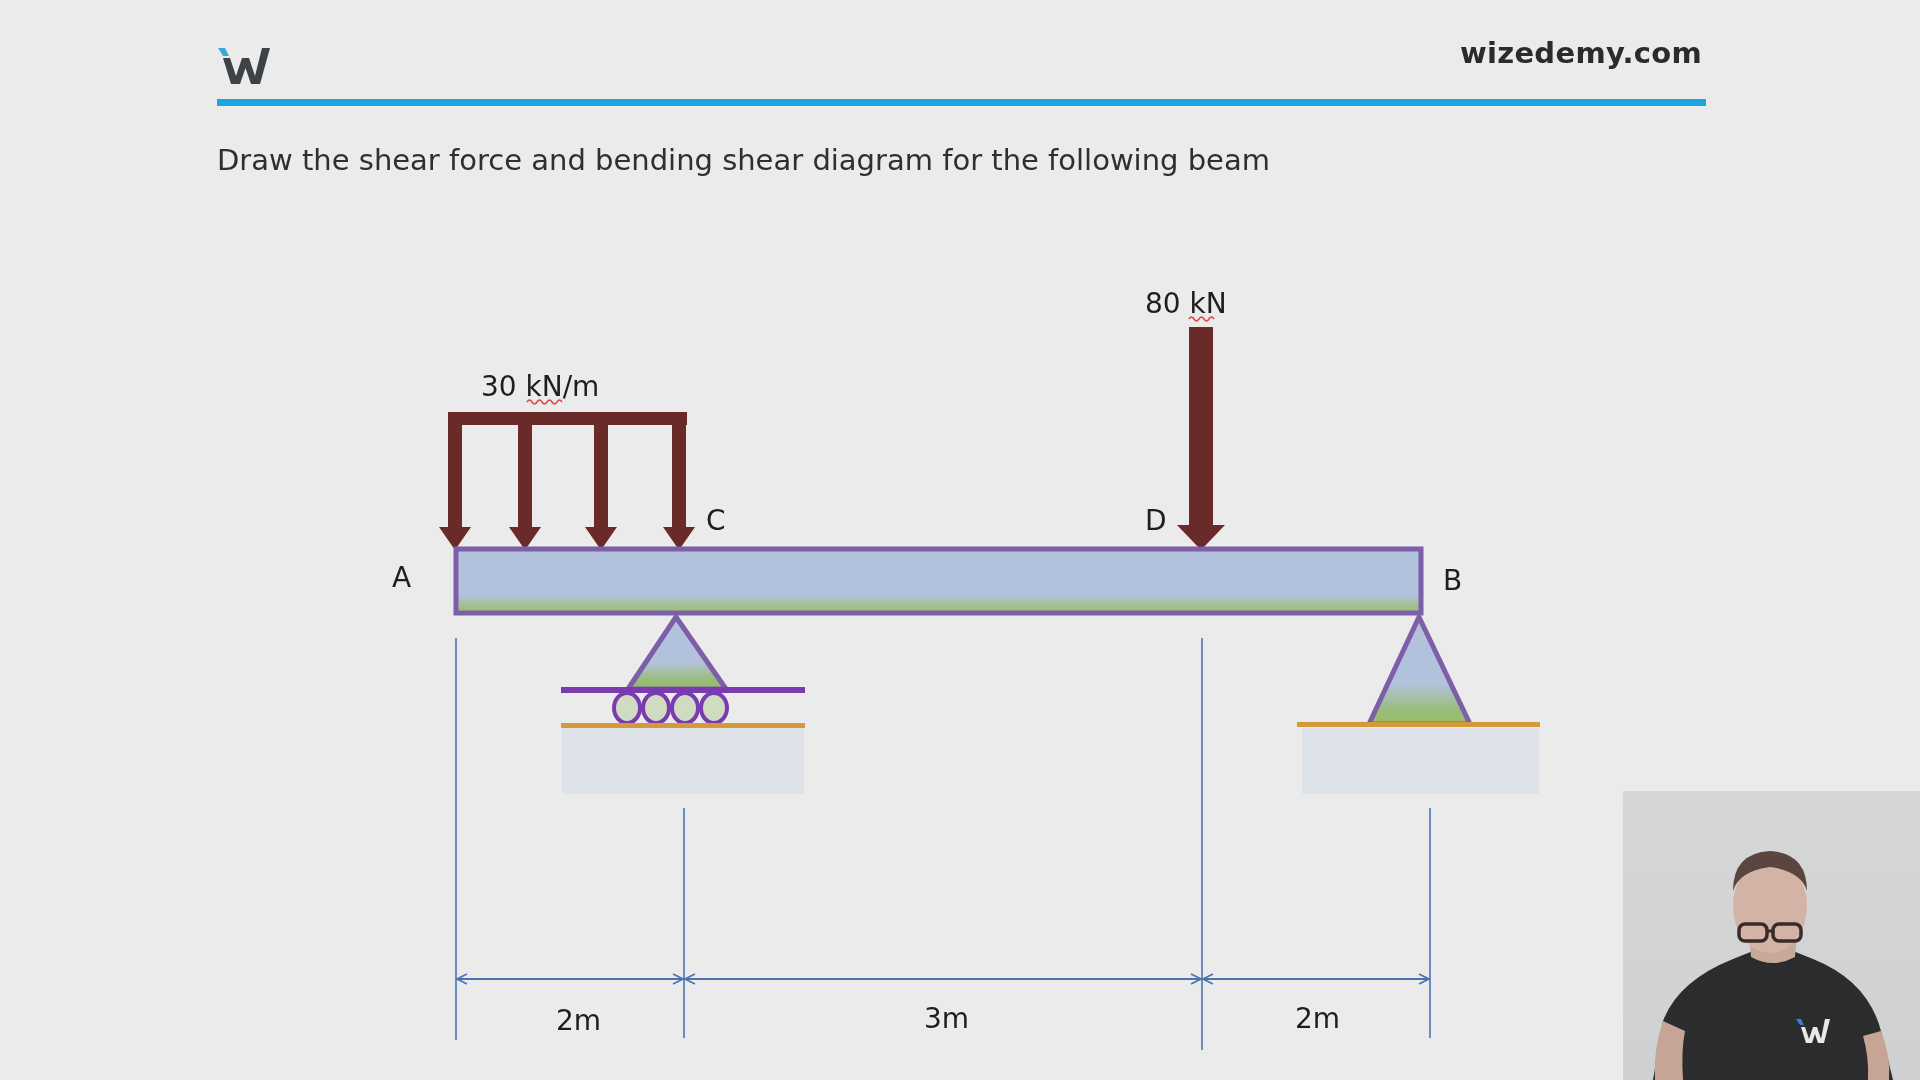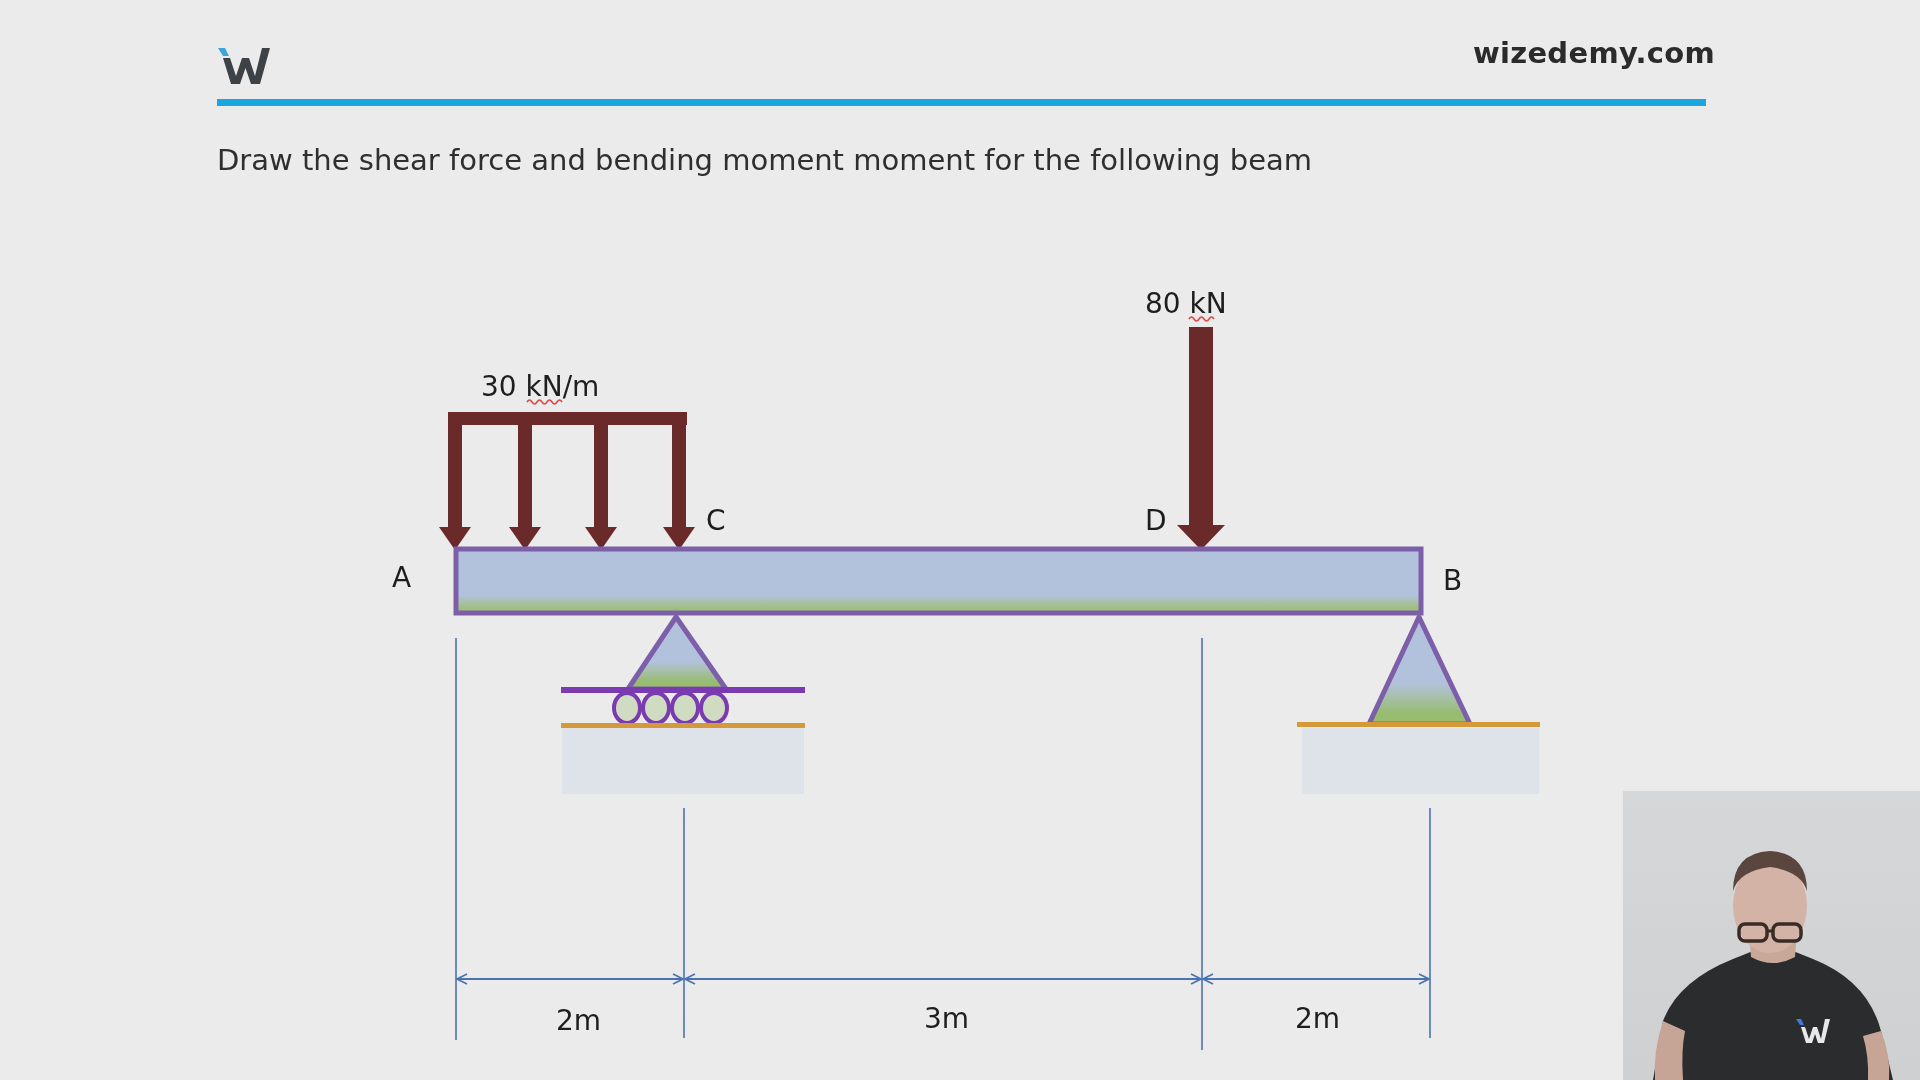--- a/index.html
+++ b/index.html
@@ -1,38 +1,38 @@
 <!DOCTYPE html>
 <html><head>
 <meta charset="utf-8">
 <style>
   html, body { margin:0; padding:0; }
   body { width:1920px; height:1080px; background:#ebebeb; position:relative; overflow:hidden; font-family:"Liberation Sans", sans-serif; }
   .abs { position:absolute; }
   #logo { left:216px; top:46px; width:56px; height:40px; }
-  #site { right:205px; top:36px; font-family:"DejaVu Sans", sans-serif; font-size:29px; font-weight:bold; color:#2b2b2b; letter-spacing:0.3px; }
+  #site { right:218px; top:36px; font-family:"DejaVu Sans", sans-serif; font-size:29px; font-weight:bold; color:#2b2b2b; letter-spacing:0.3px; }
   #rule { left:217px; top:99px; width:1489px; height:7px; background:#1aa7e0; }
   #title { left:217px; top:143px; font-family:"DejaVu Sans", sans-serif; font-size:29px; color:#2f2f2f; }
   #diagram { left:0; top:0; width:1920px; height:1080px; }
   .lbl { font-family:"DejaVu Sans", sans-serif; fill:#1e1e1e; }
   #webcam { left:1623px; top:791px; width:297px; height:289px; background:linear-gradient(180deg,#d6d7d9 0%,#cfd0d2 100%); overflow:hidden; }
 </style>
 </head>
 <body>
 
 <div class="abs" id="logo">
   <svg width="56" height="40" viewBox="0 0 56 40">
     <path d="M2 2 L9 2 L13 10 L7 10 Z" fill="#3aa6de"></path>
     <path d="M7 12 L14 12 L20 30 L26 12 L33 12 L39 30 L46 2 L54 2 L44 38 L35 38 L29.5 22 L24 38 L15 38 Z" fill="#3d4247"></path>
   </svg>
 </div>
 <div class="abs" id="site">wizedemy.com</div>
 <div class="abs" id="rule"></div>
 
-<div class="abs" id="title">Draw the shear force and bending moment moment for the following beam</div>
+<div class="abs" id="title">Draw the shear force and bending shear diagram for the following beam</div>
 
 <svg class="abs" id="diagram" viewBox="0 0 1920 1080">
   <defs>
     <linearGradient id="beamGrad" x1="0" y1="0" x2="0" y2="1">
       <stop offset="0" stop-color="#b3c2dc"></stop>
       <stop offset="0.72" stop-color="#b3c2dc"></stop>
       <stop offset="0.92" stop-color="#9fbf7f"></stop>
       <stop offset="1" stop-color="#9fbf7f"></stop>
     </linearGradient>
     <linearGradient id="triGrad" x1="0" y1="0" x2="0" y2="1">

